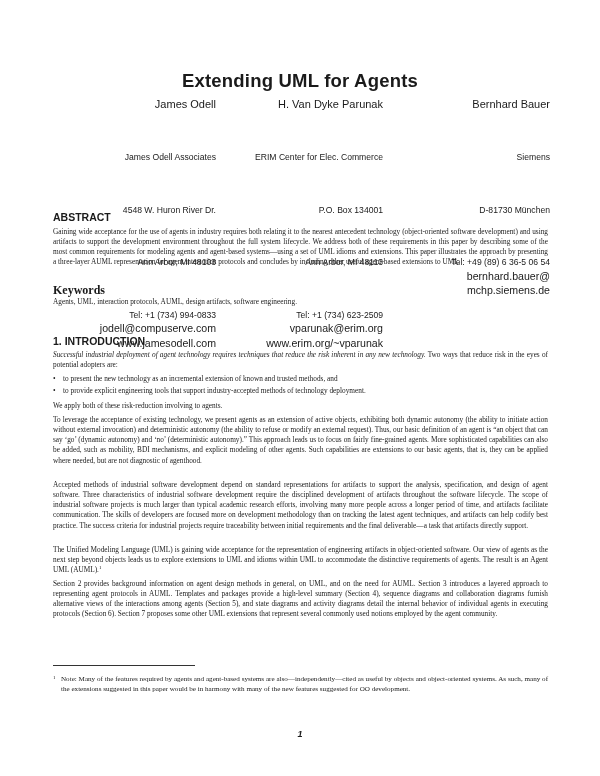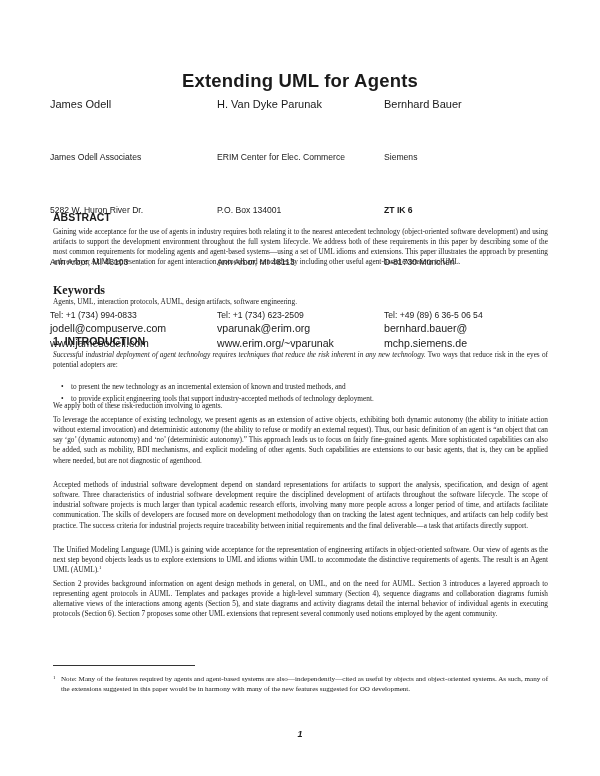--- a/index.html
+++ b/index.html
@@ -1,67 +1,66 @@
 <!DOCTYPE html>
 <html><head>
 <meta charset="utf-8">
 <style>
   html, body { margin: 0; padding: 0; background: #ffffff; }
   body { width: 600px; height: 776px; position: relative; overflow: hidden; color: #1a1a1a; }
   .page { position: absolute; left: 0; top: 0; width: 500px; height: 776px; }
   .title { position: absolute; top: 70px; left: 0; width: 600px; text-align: center;
     font-family: "Liberation Sans", sans-serif; font-weight: bold; font-size: 18.5px; letter-spacing: 0.2px; }
   .authors { position: absolute; top: 97px; left: 50px; width: 500px; display: flex; justify-content: space-between; }
-  .author { text-align: left; font-family: "Liberation Sans", sans-serif; width: 166px; }
+  .author { text-align: right; font-family: "Liberation Sans", sans-serif; width: 166px; }
   .author .name { font-size: 11px; line-height: 14px; }
   .author .line { font-size: 8.6px; line-height: 12.6px; margin-top: 40px; }
   .author .contact { font-size: 10.6px; line-height: 14.5px; }
   .bold { font-weight: bold; }
   .h1 { position: absolute; left: 53px; font-family: "Liberation Sans", sans-serif; font-weight: bold; font-size: 10.5px; }
   .h2 { position: absolute; left: 53px; font-family: "Liberation Serif", serif; font-weight: bold; font-size: 12px; }
   .txt { position: absolute; left: 53px; width: 495px; font-family: "Liberation Serif", serif; font-size: 7.3px; line-height: 10.15px; text-align: justify; }
-  .bullets { position: absolute; left: 53px; width: 495px; font-family: "Liberation Serif", serif; font-size: 7.3px; line-height: 10.15px; margin: 8px; padding: 0; list-style: none; }
+  .bullets { position: absolute; left: 53px; width: 495px; font-family: "Liberation Serif", serif; font-size: 7.3px; line-height: 10.15px; margin: 0; padding: 0; list-style: none; }
   .bullets li { position: relative; padding-left: 10px; margin-bottom: 1.6px; }
   .bullets li::before { content: "\2022"; position: absolute; left: 0; top: 0; }
   sup { font-size: 5px; line-height: 0; vertical-align: super; }
   .rule { position: absolute; left: 53px; top: 665px; width: 142px; border-top: 0.8px solid #333; }
   .footnote { position: absolute; left: 53px; top: 674px; width: 495px; font-family: "Liberation Serif", serif; font-size: 7.1px; line-height: 10px; text-align: justify; padding-left: 8px; box-sizing: border-box; }
   .footnote .fn-mark { position: absolute; left: 0; top: -1px; font-size: 5px; }
   .pagenum { position: absolute; top: 729px; left: 0; width: 600px; text-align: center; font-family: "Liberation Sans", sans-serif; font-style: italic; font-weight: bold; font-size: 9px; }
 </style>
 </head>
 <body>
 
 <div class="page">
 
   <div class="title">Extending UML for Agents</div>
 
   <div class="authors">
     <div class="author">
       <div class="name">James Odell</div>
       <div class="line">James Odell Associates</div>
-      <div class="line">5282 W. Huron River Dr.</div>
+      <div class="line">4548 W. Huron River Dr.</div>
       <div class="line">Ann Arbor, MI  48103</div>
       <div class="line">Tel: +1 (734) 994-0833</div>
       <div class="contact">jodell@compuserve.com</div>
       <div class="contact">www.jamesodell.com</div>
     </div>
     <div class="author">
       <div class="name">H. Van Dyke Parunak</div>
       <div class="line">ERIM Center for  Elec. Commerce</div>
       <div class="line">P.O. Box 134001</div>
       <div class="line">Ann Arbor, MI  48113</div>
       <div class="line">Tel: +1 (734) 623-2509</div>
       <div class="contact">vparunak@erim.org</div>
       <div class="contact">www.erim.org/~vparunak</div>
     </div>
     <div class="author">
       <div class="name">Bernhard Bauer</div>
       <div class="line">Siemens</div>
-      <div class="line bold">ZT IK 6</div>
       <div class="line">D-81730  München</div>
       <div class="line">Tel: +49 (89) 6 36-5 06 54</div>
       <div class="contact">bernhard.bauer@</div>
       <div class="contact">mchp.siemens.de</div>
     </div>
   </div>
 
   <div class="h1" style="top:211px;">ABSTRACT</div>
   <div class="txt" style="top:227px;">Gaining wide acceptance for the use of agents in industry requires both relating it to the nearest antecedent technology (object-oriented software development) and using artifacts to support the development environment throughout the full system lifecycle. We address both of these requirements in this paper by describing some of the most common requirements for modeling agents and agent-based systems—using a set of UML idioms and extensions. This paper illustrates the approach by presenting a three-layer AUML representation for agent interaction protocols and concludes by including other useful agent-based extensions to UML.</div>
 

